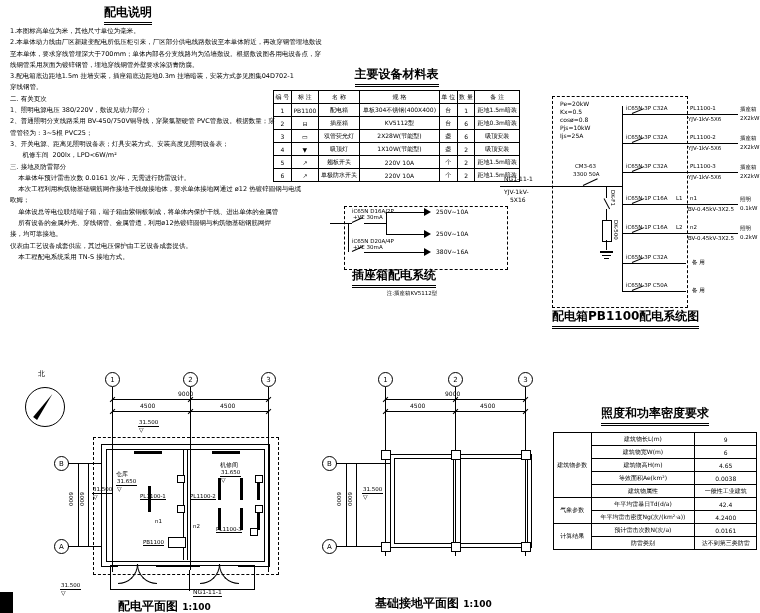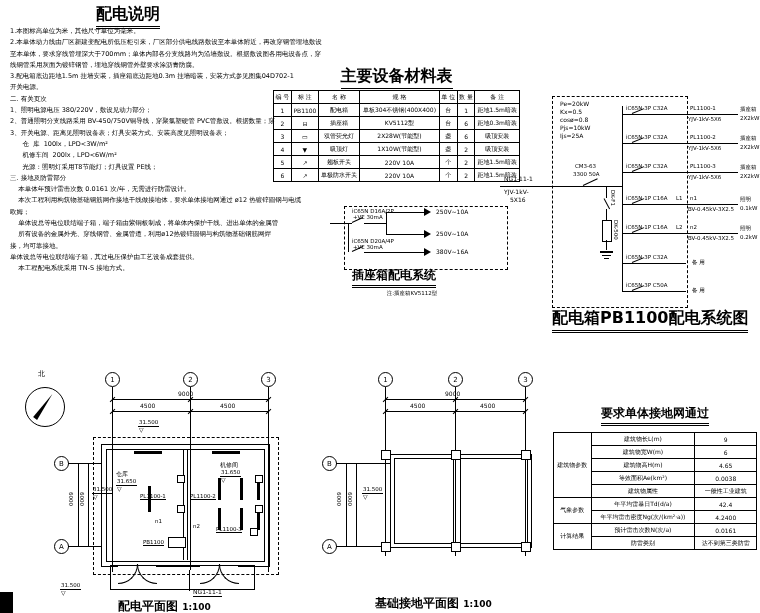--- a/index.html
+++ b/index.html
@@ -20,21 +20,21 @@
   .tri{position:absolute;width:0;height:0;border-top:4px solid transparent;
        border-bottom:4px solid transparent;border-left:7px solid #000}
   .gc{position:absolute;width:13px;height:13px;border:1px solid #000;border-radius:50%;
       background:#fff;display:flex;align-items:center;justify-content:center;font-size:7px}
   .vt{position:absolute;writing-mode:vertical-rl;font-size:5.5px;white-space:nowrap}
   .elev{position:absolute;font-size:5.5px;line-height:1}
   .elev b{font-weight:normal;border-bottom:1px solid #000;display:inline-block;padding:0 1px}
   .elev s{text-decoration:none;display:block;font-size:6px;line-height:5px;margin-left:1px}
   .title{position:absolute;font-weight:bold;white-space:nowrap}
   .title u{text-decoration:none;border-bottom:3px double #000;padding-bottom:1px;display:inline-block}
-  .ttl13{font-size:16px}.ttl12{font-size:12px}
+  .ttl13{font-size:12px}.ttl12{font-size:12px}
   .nl{font-size:6.5px;line-height:11.3px;white-space:pre}
   .pl{font-size:6px;line-height:8px;white-space:nowrap}
   .mt{position:absolute;border-collapse:collapse}
   .mt th,.mt td{border:1px solid #000;font-size:6px;font-weight:normal;text-align:center;
                 padding:0 1px;height:12px;white-space:nowrap}
   .lt{position:absolute;border-collapse:collapse}
   .lt td{border:1px solid #000;font-size:6px;text-align:center;padding:0 1px;height:12px;white-space:nowrap}
   .needle{position:absolute;width:0;height:0;border-left:4px solid transparent;
           border-right:1px solid transparent;border-bottom:30px solid #000;
           transform:rotate(38deg) scaleX(-1);transform-origin:50% 60%}
@@ -49,36 +49,35 @@
 
 <div id="sheet">
 
   <div class="title ttl13" style="left:8px;top:4px;width:240px;text-align:center"><u>配电说明</u></div>
   <div class="a" style="left:10px;top:26px;width:330px">
       <div class="nl">1.本图标高单位为米，其他尺寸单位为毫米。</div>
       <div class="nl">2.本单体动力线由厂区新建变配电所低压柜引来，厂区部分供电线路敷设至本单体附近，再改穿钢管埋地敷设</div>
       <div class="nl">至本单体，要求穿线管埋深大于700mm；单体内部各分支线路均为沿墙敷设。根据敷设图各用电设备点，穿</div>
       <div class="nl">线钢管采用灰面为镀锌钢管，埋地穿线钢管外壁要求涂沥青防腐。</div>
       <div class="nl">3.配电箱底边距地1.5m 挂墙安装，插座箱底边距地0.3m 挂墙暗装，安装方式参见图集04D702-1</div>
-      <div class="nl">开关电源。</div>
+      <div class="nl">穿线钢管。</div>
       <div class="nl">二. 有关页次</div>
       <div class="nl">1、照明电源电压 380/220V，敷设见动力部分；</div>
       <div class="nl">2、普通照明分支线路采用 BV-450/750V铜导线，穿聚氯塑硬管 PVC管敷设。根据数量；穿</div>
+      <div class="nl">管管径为：3~5根 PVC25；</div>
       <div class="nl">3、开关电源、距离见照明设备表；灯具安装方式、安装高度见照明设备表；</div>
-      <div class="nl">      仓  库  100lx，LPD&lt;3W/m²</div>
       <div class="nl">      机修车间  200lx，LPD&lt;6W/m²</div>
-      <div class="nl">      光源：照明灯采用T8节能灯；灯具设置 PE线；</div>
       <div class="nl">三. 接地及防雷部分</div>
       <div class="nl">    本单体年预计雷击次数 0.0161 次/年，无需进行防雷设计。</div>
       <div class="nl">    本次工程利用构筑物基础钢筋网作接地干线做接地体，要求单体接地网通过 ø12 热镀锌圆钢与电缆</div>
       <div class="nl">欧姆；</div>
       <div class="nl">    单体设总等电位联结端子箱，端子箱由紫铜板制成，将单体内保护干线、进出单体的金属管</div>
       <div class="nl">    所有设备的金属外壳、穿线钢管、金属管道，利用ø12热镀锌圆钢与构筑物基础钢筋网焊</div>
       <div class="nl">接，均可靠接地。</div>
-      <div class="nl">单体设总等电位联结端子箱，其过电压保护由工艺设备成套提供。</div>
+      <div class="nl">仪表由工艺设备成套供应，其过电压保护由工艺设备成套提供。</div>
       <div class="nl">    本工程配电系统采用 TN-S 接地方式。</div>
     </div>
 
   <div class="title ttl13" style="left:273px;top:66px;width:247px;text-align:center"><u>主要设备材料表</u></div>
   <table class="mt" style="left:273px;top:90px;width:247px">
     <thead>
       <tr>
           <th>编 号</th>
           <th>标 注</th>
           <th>名 称</th>
@@ -385,21 +384,21 @@
   <div class="rect" style="left:394px;top:458px;width:58px;height:84px"></div>
   <div class="rect" style="left:460px;top:458px;width:66px;height:84px"></div>
   <div class="sq" style="left:381px;top:450px;width:8px;height:8px"></div>
   <div class="sq" style="left:451px;top:450px;width:8px;height:8px"></div>
   <div class="sq" style="left:521px;top:450px;width:8px;height:8px"></div>
   <div class="sq" style="left:381px;top:542px;width:8px;height:8px"></div>
   <div class="sq" style="left:451px;top:542px;width:8px;height:8px"></div>
   <div class="sq" style="left:521px;top:542px;width:8px;height:8px"></div>
   <div class="title ttl12" style="left:375px;top:595px"><u><span>基础接地平面图</span> <span style="font-size:9px">1:100</span></u></div>
 
-  <div class="title ttl12" style="left:553px;top:405px;width:204px;text-align:center"><u>要求单体接地网通过</u></div>
+  <div class="title ttl12" style="left:553px;top:405px;width:204px;text-align:center"><u>照度和功率密度要求</u></div>
   <table class="lt" style="left:553px;top:432px;width:204px">
     <tbody>
       <tr>
         <td rowspan="5" style="width:36px">建筑物参数</td>
         <td style="width:106px">建筑物长L(m)</td>
         <td style="width:62px">9</td>
       </tr>
       <tr>
           <td>建筑物宽W(m)</td>
           <td>6</td>

